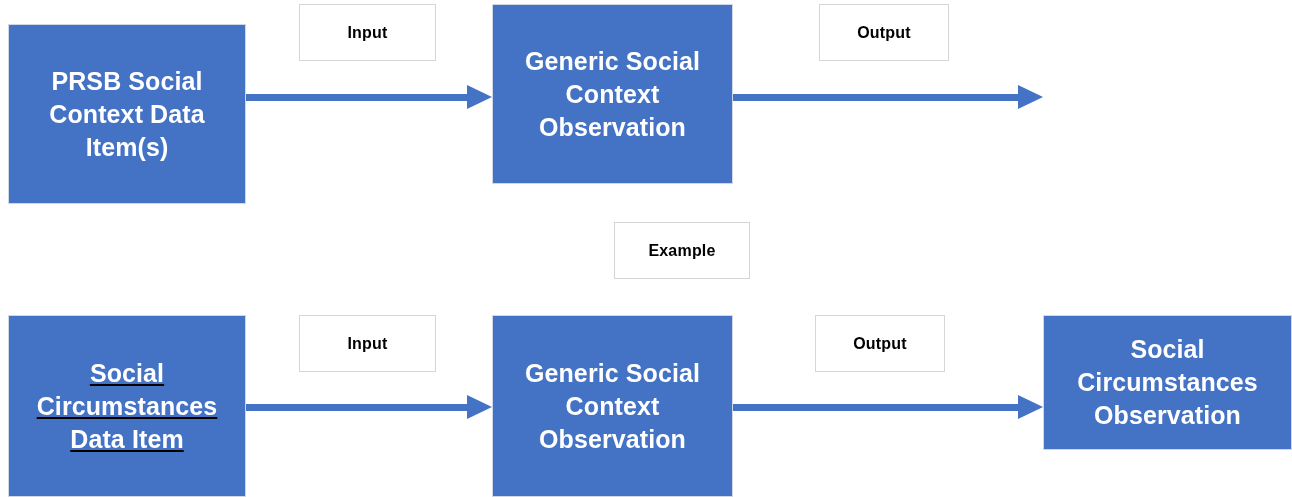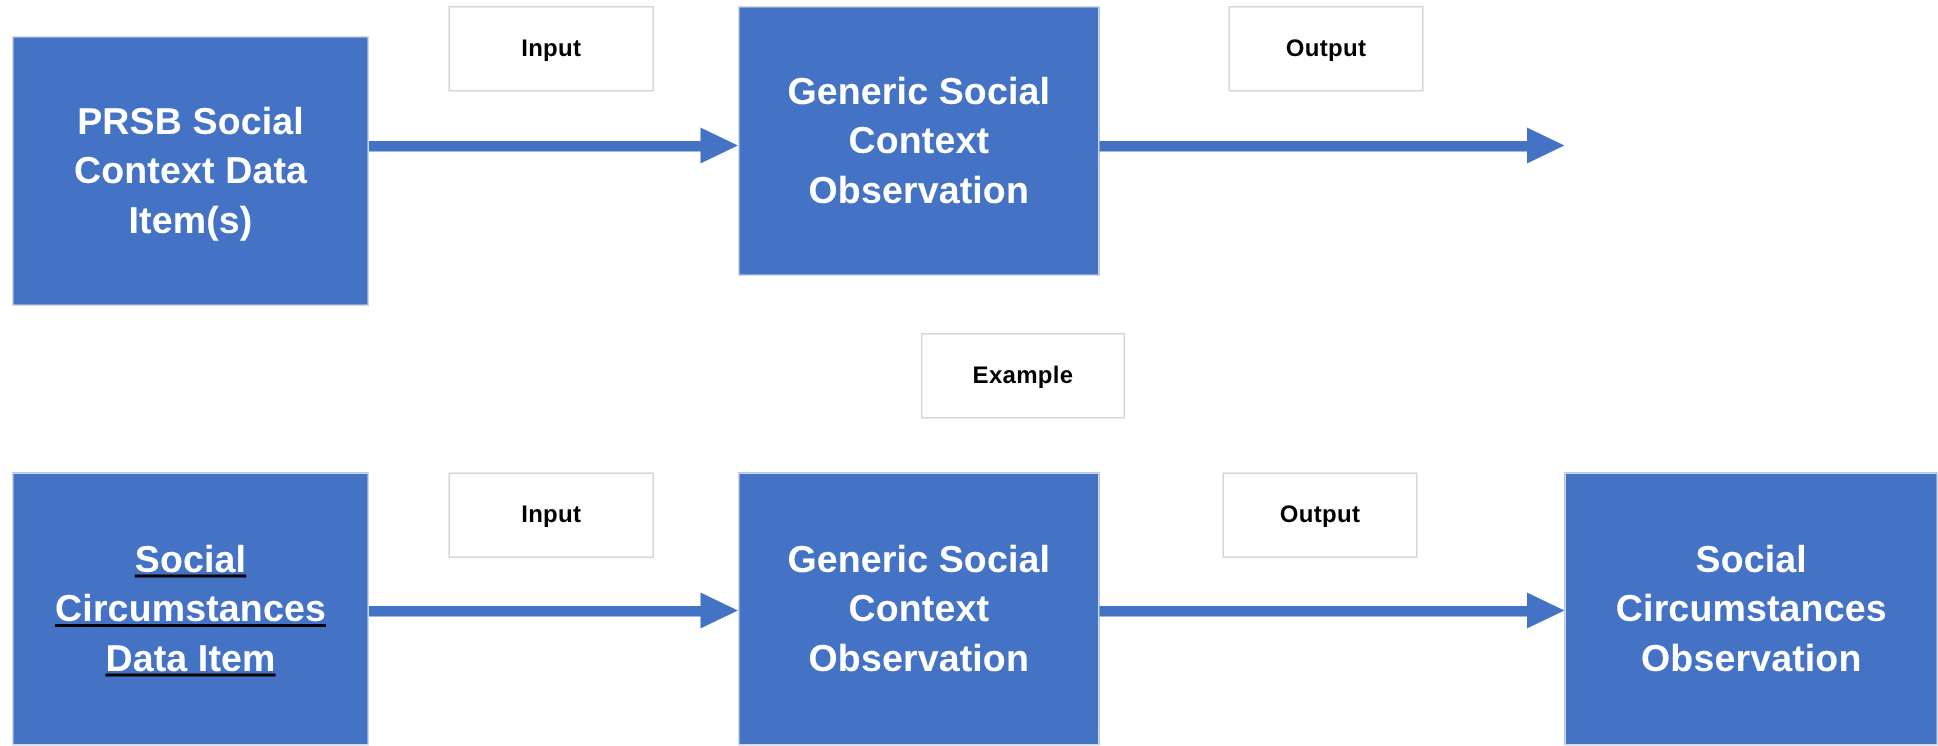--- a/index.html
+++ b/index.html
@@ -132,17 +132,17 @@
 
   <div class="tag" style="left:815px; top:315px; width:130px; height:57px;">
     <span class="tag-label">Output</span>
   </div>
 
   <div class="arrow" style="left:733px; top:404px; width:310px;">
     <div class="arrow-line" style="width:288px;"></div>
     <div class="arrow-head" style="left:285px;"></div>
   </div>
 
-  <div class="node" style="left:1043px; top:315px; width:249px; height:182px;">
+  <div class="node" style="left:1043px; top:315px; width:249px; height:135px;">
     <span class="node-label">Social Circumstances Observation</span>
   </div>
 
 </div>
 
 </body></html>

